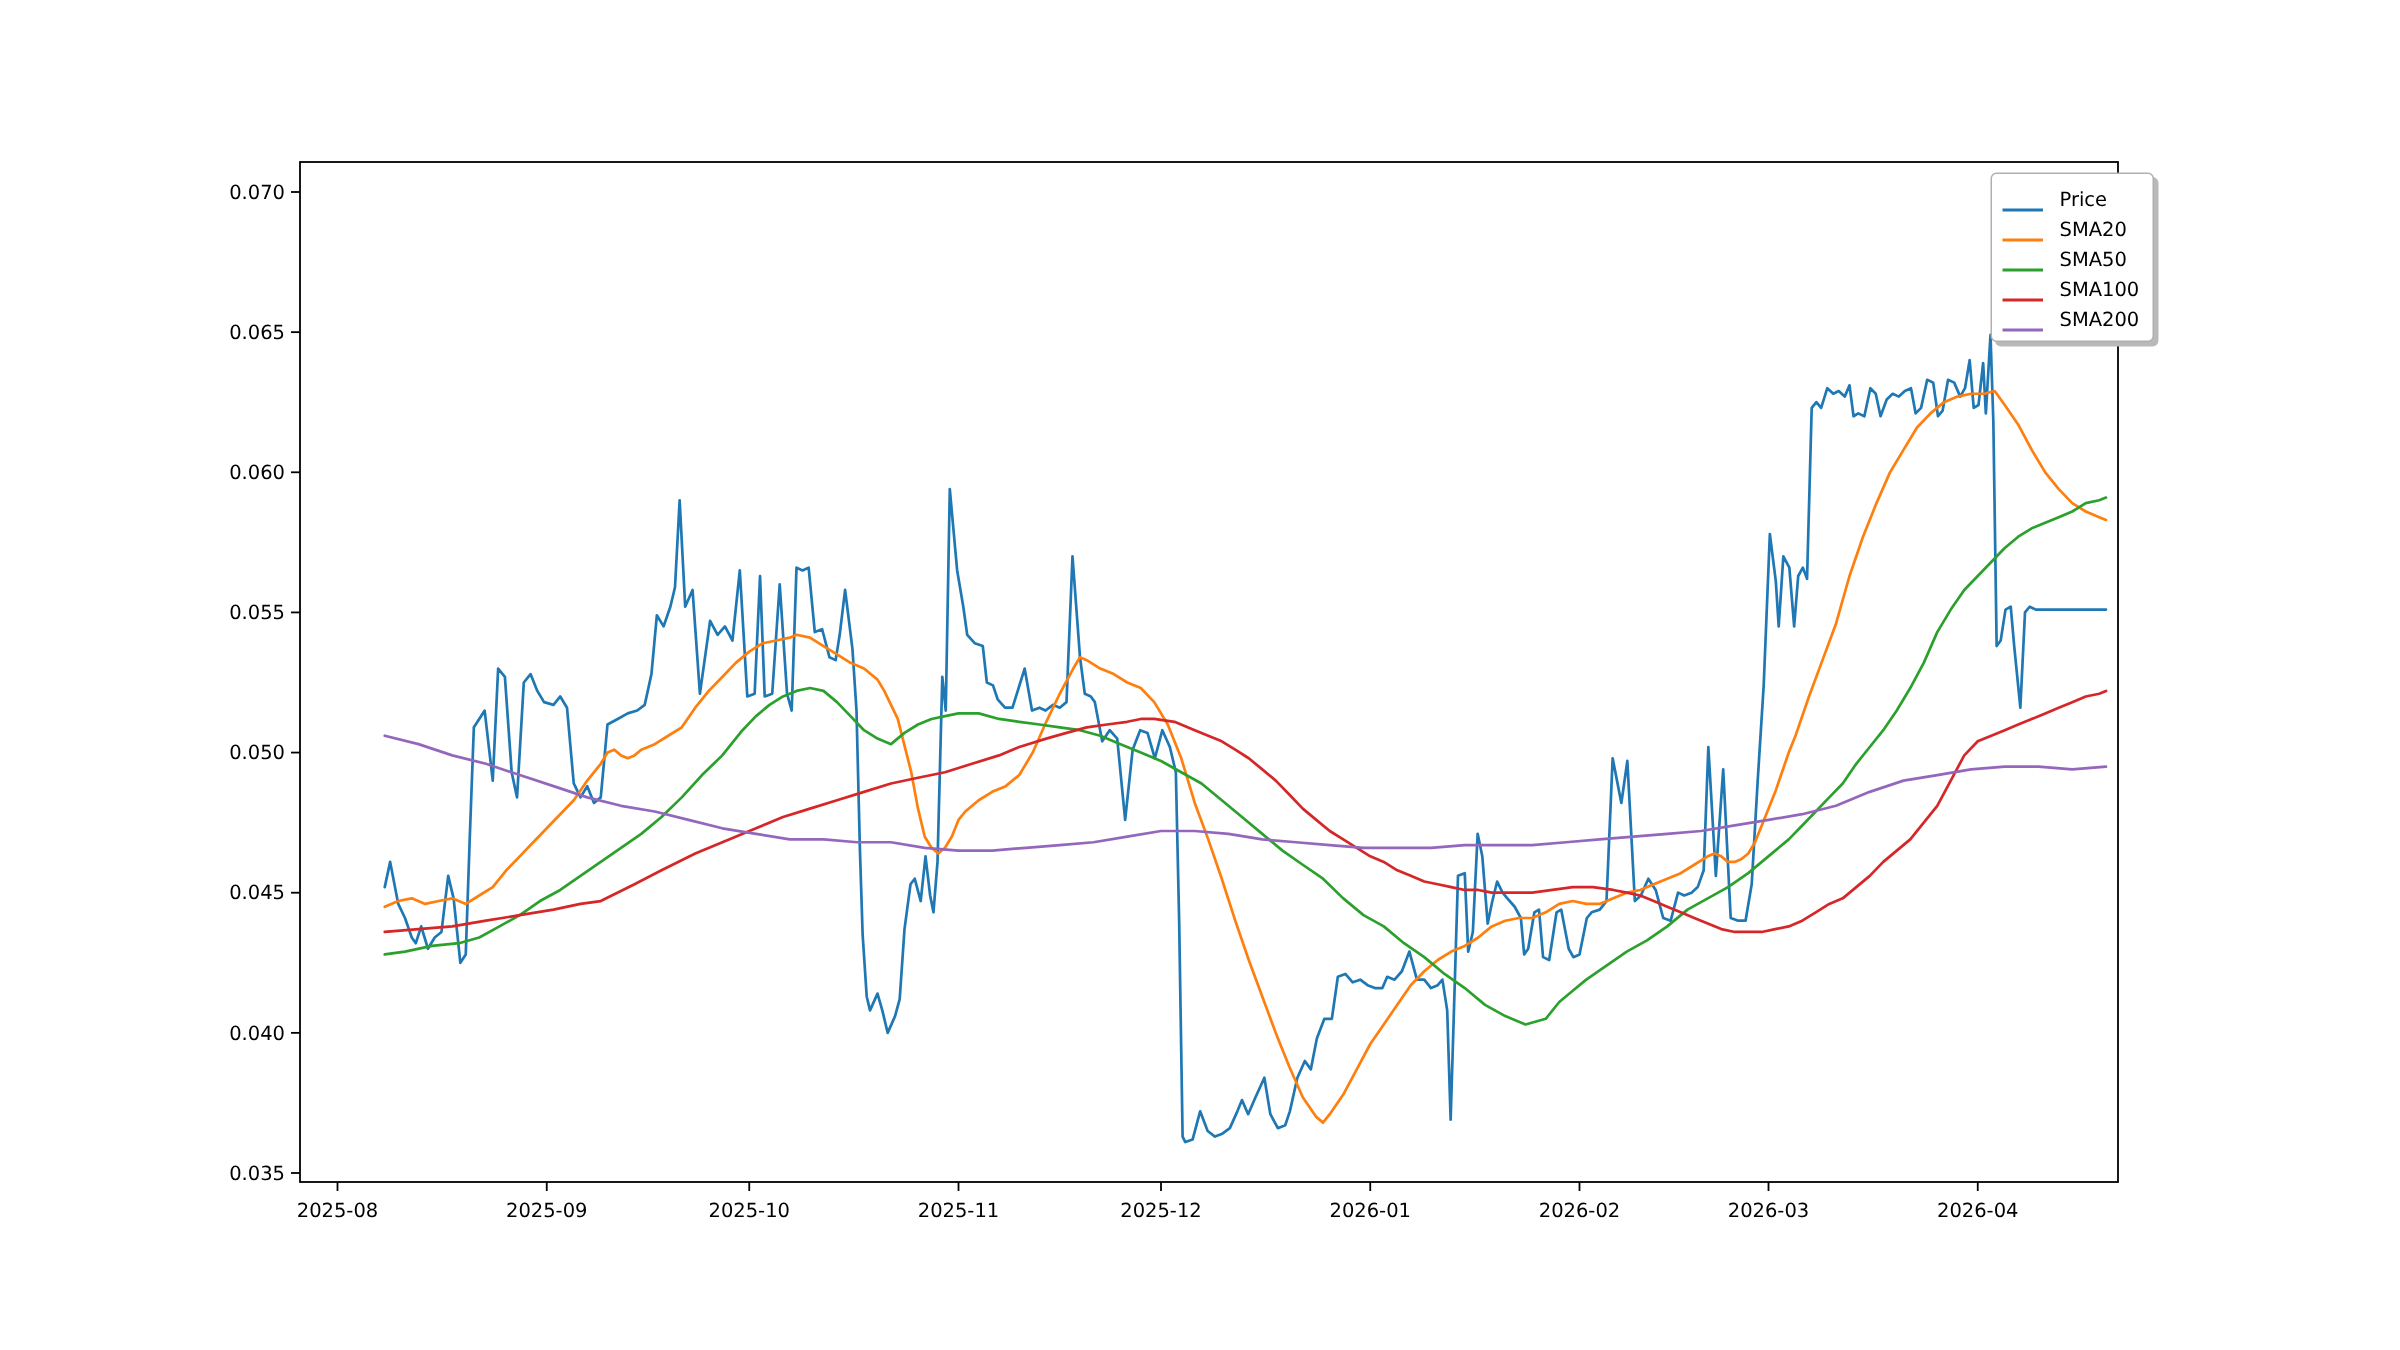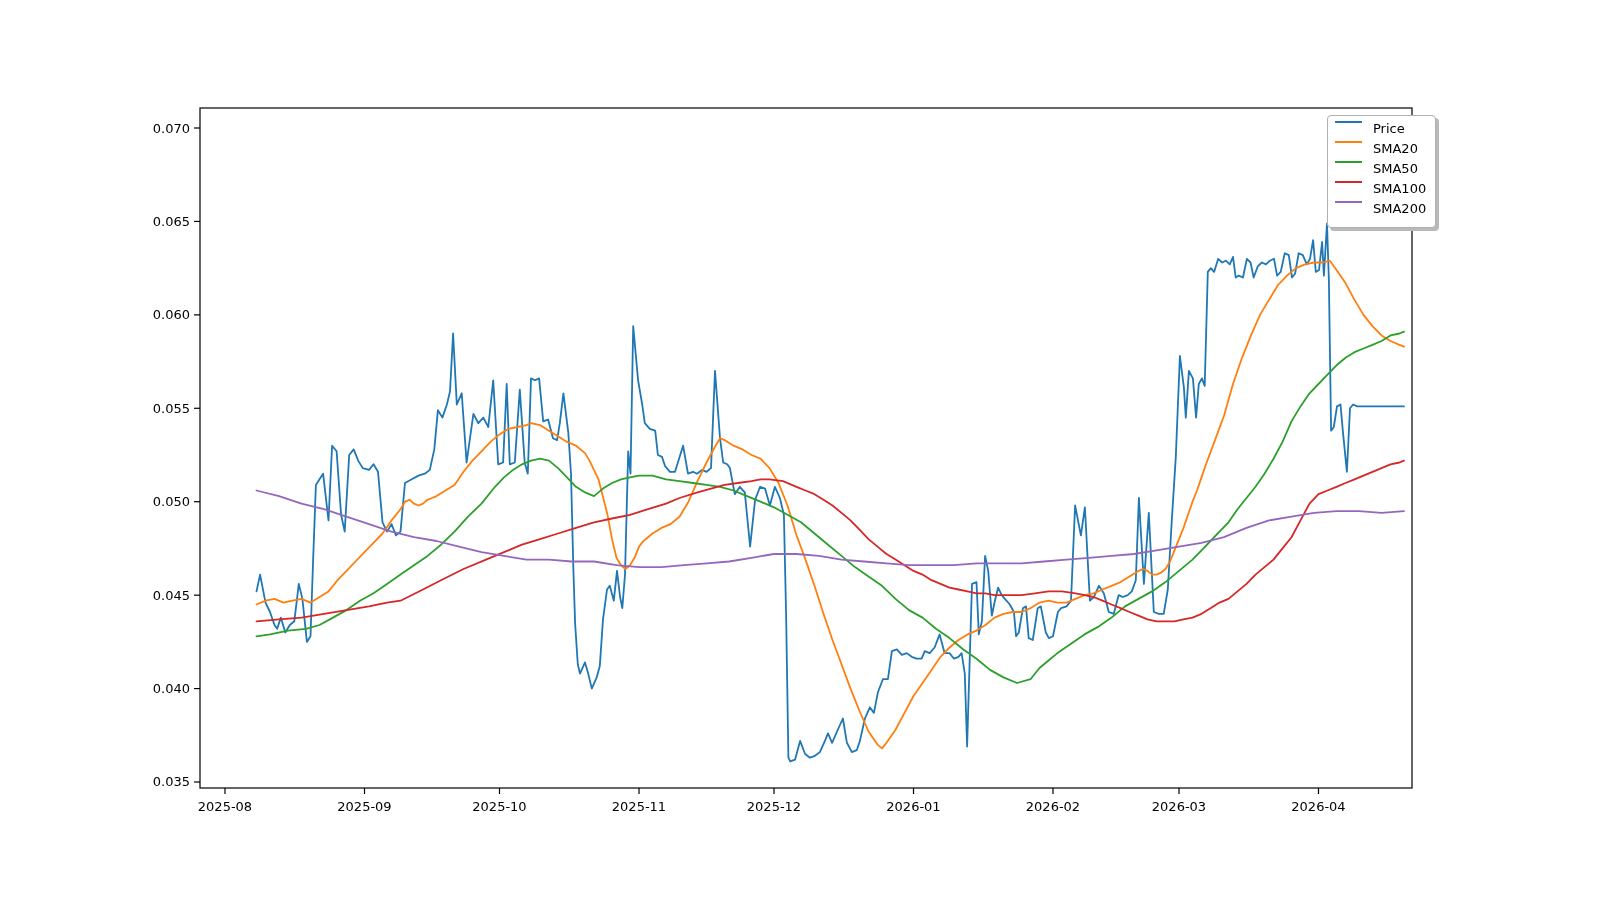--- a/index.html
+++ b/index.html
@@ -1,20 +1,20 @@
 <!DOCTYPE html>
 <html><head>
 <meta charset="utf-8">
 <style>
   html,body{margin:0;padding:0;background:#ffffff;}
   .figure{position:relative;width:1600px;height:900px;background:#ffffff;font-family:"DejaVu Sans","Liberation Sans",sans-serif;overflow:hidden;}
   svg{position:absolute;left:0;top:0;}
   .tick-label{font-size:13px;fill:#000000;}
   .legend{position:absolute;left:1327px;top:115px;background:#ffffff;border:1px solid #b0b0b0;border-radius:4px;padding:5px 9px 6px 7px;box-shadow:3px 3px 0 0 #b9b9b9;}
-  .legend-row{display:flex;align-items:flex-start;height:20px;}
+  .legend-row{display:flex;align-items:flex-end;height:20px;}
   .legend-swatch{width:27px;height:2px;margin-right:11px;flex:0 0 auto;}
   .legend-label{font-size:13px;color:#000000;white-space:nowrap;}
 </style>
 </head>
 <body>
 
 <div class="figure">
   <svg id="chart" width="1600" height="900" viewBox="0 0 1600 900">
       <rect x="200" y="108" width="1212" height="680" fill="none" stroke="#000000" stroke-width="1.2"></rect>
       <line x1="194" y1="781.9995000000001" x2="200" y2="781.9995000000001" stroke="#000000" stroke-width="1.2"></line>

